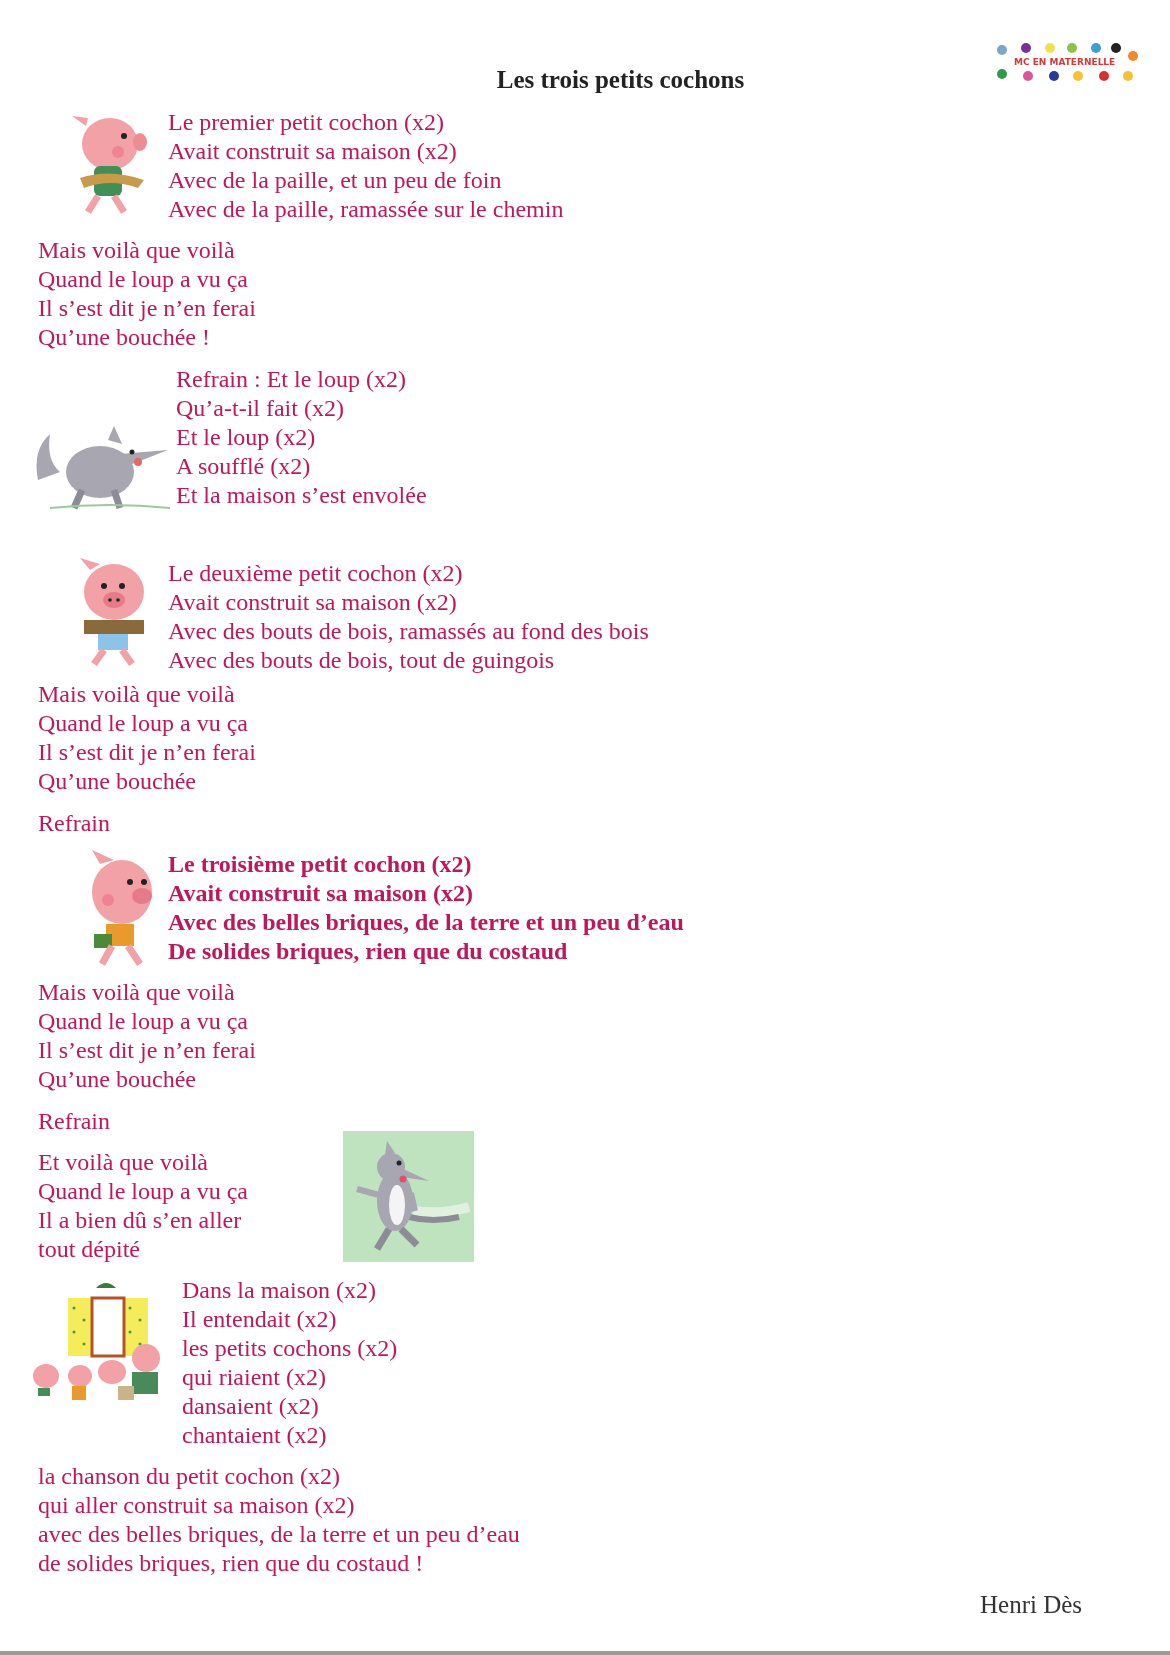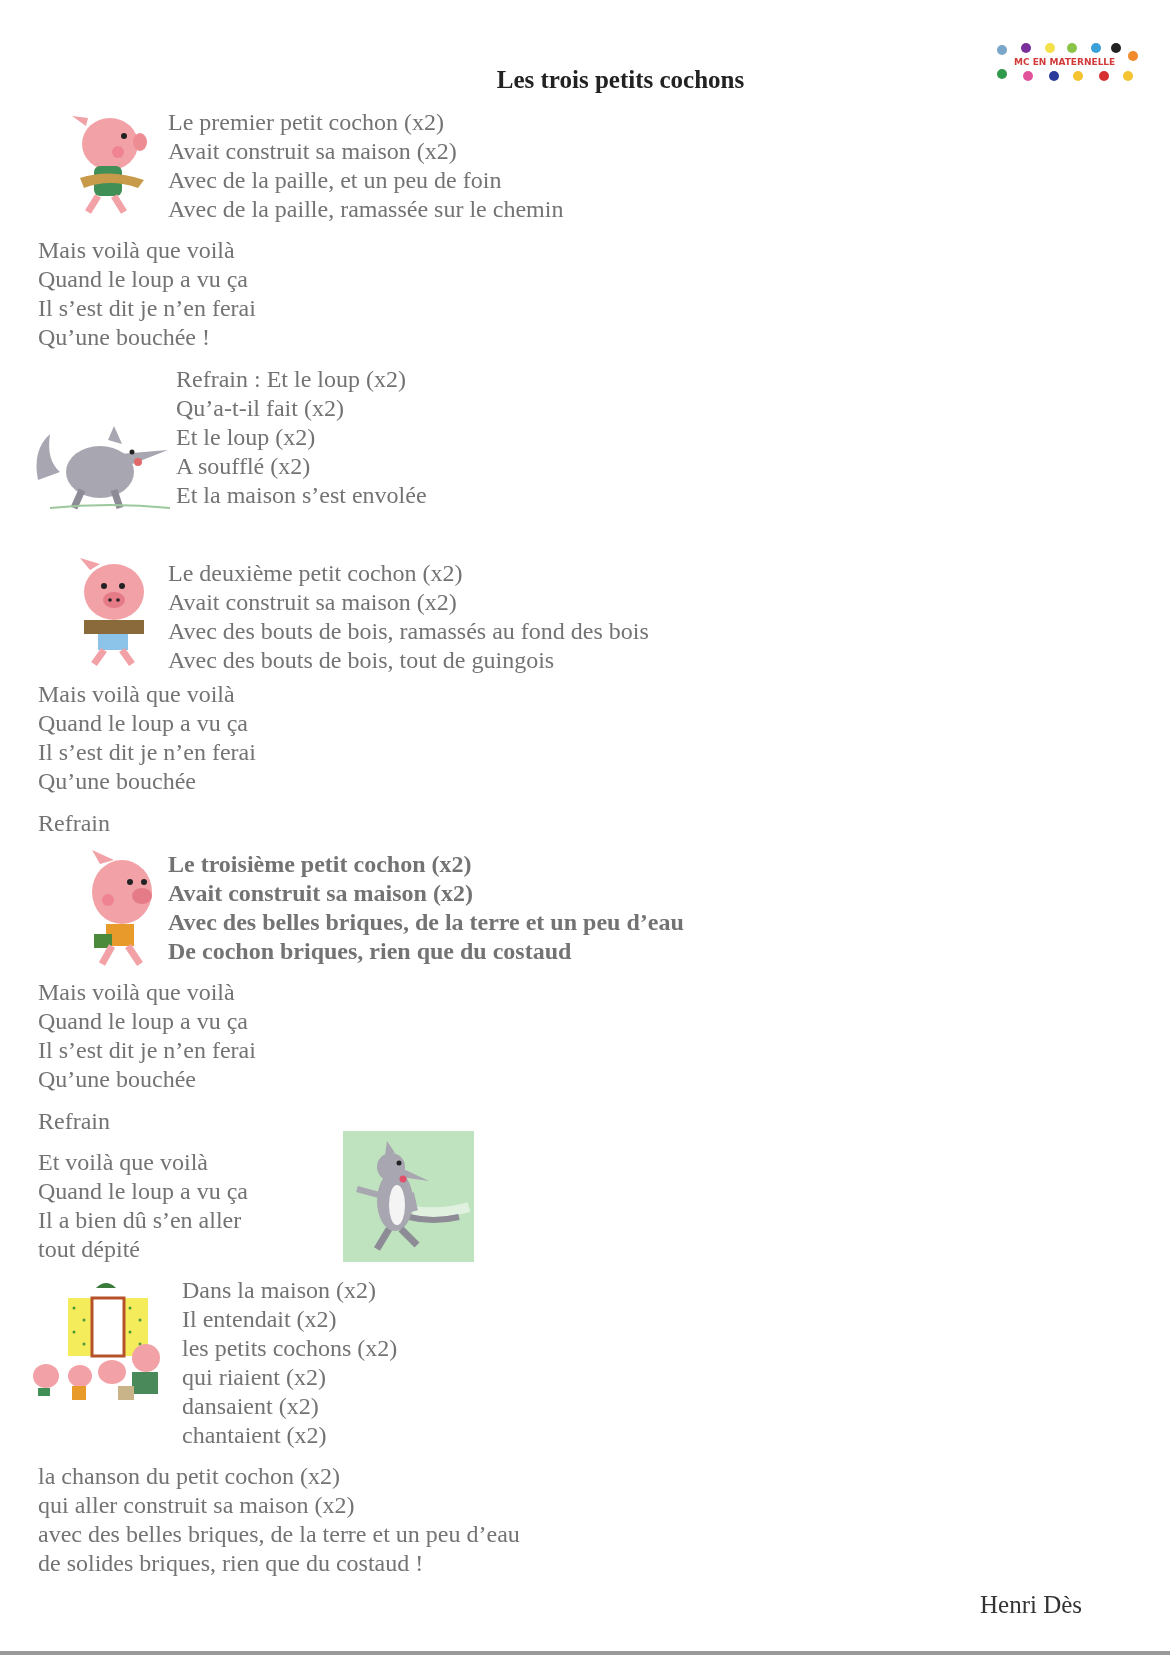--- a/index.html
+++ b/index.html
@@ -3,21 +3,21 @@
 <meta charset="utf-8">
 <style>
   html, body { margin:0; padding:0; }
   body {
     width:1170px; height:1655px; position:relative; overflow:hidden;
     background:#ffffff; color:#2b2b2b;
     font-family:"Liberation Serif", "DejaVu Serif", serif;
   }
   .abs { position:absolute; }
   .title { left:0; width:1153px; top:66px; text-align:center; font-weight:bold; font-size:25px; color:#222;padding-left:44px; }
-  .stanza { position:absolute; font-size:24px; line-height:29px; white-space:nowrap; color:#737373; }
+  .stanza { position:absolute; font-size:24px; line-height:29px; white-space:nowrap; color:#be185d; }
   .stanza div { height:29px; }
   .logo { left:992px; top:40px; width:148px; height:48px; }
   .bottom-rule { left:0; top:1651px; width:1170px; height:4px; background:#9a9a9a; }
   .author { left:980px; top:1591px; font-size:25px; color:#333; }
   .illus { position:absolute; }
 </style>
 </head>
 <body>
 
 <div class="abs title">Les trois petits cochons</div>
@@ -135,21 +135,21 @@
     <rect x="36" y="74" width="28" height="22" fill="#e89a2a"></rect>
     <rect x="24" y="84" width="18" height="14" fill="#4a8a3a"></rect>
     <path d="M42 96 L32 114 M58 96 L70 114" stroke="#f2a1a6" stroke-width="7"></path>
   </svg>
 </div>
 
 <div class="stanza" style="left:168px;top:850px;font-weight:bold;">
   <div>Le troisième petit cochon (x2)</div>
   <div>Avait construit sa maison (x2)</div>
   <div>Avec des belles briques, de la terre et un peu d’eau</div>
-  <div>De cochon briques, rien que du costaud</div>
+  <div>De solides briques, rien que du costaud</div>
 </div>
 
 <div class="stanza" style="left:38px;top:978px;">
   <div>Mais voilà que voilà</div>
   <div>Quand le loup a vu ça</div>
   <div>Il s’est dit je n’en ferai</div>
   <div>Qu’une bouchée</div>
 </div>
 
 <div class="stanza" style="left:38px;top:1107px;">

